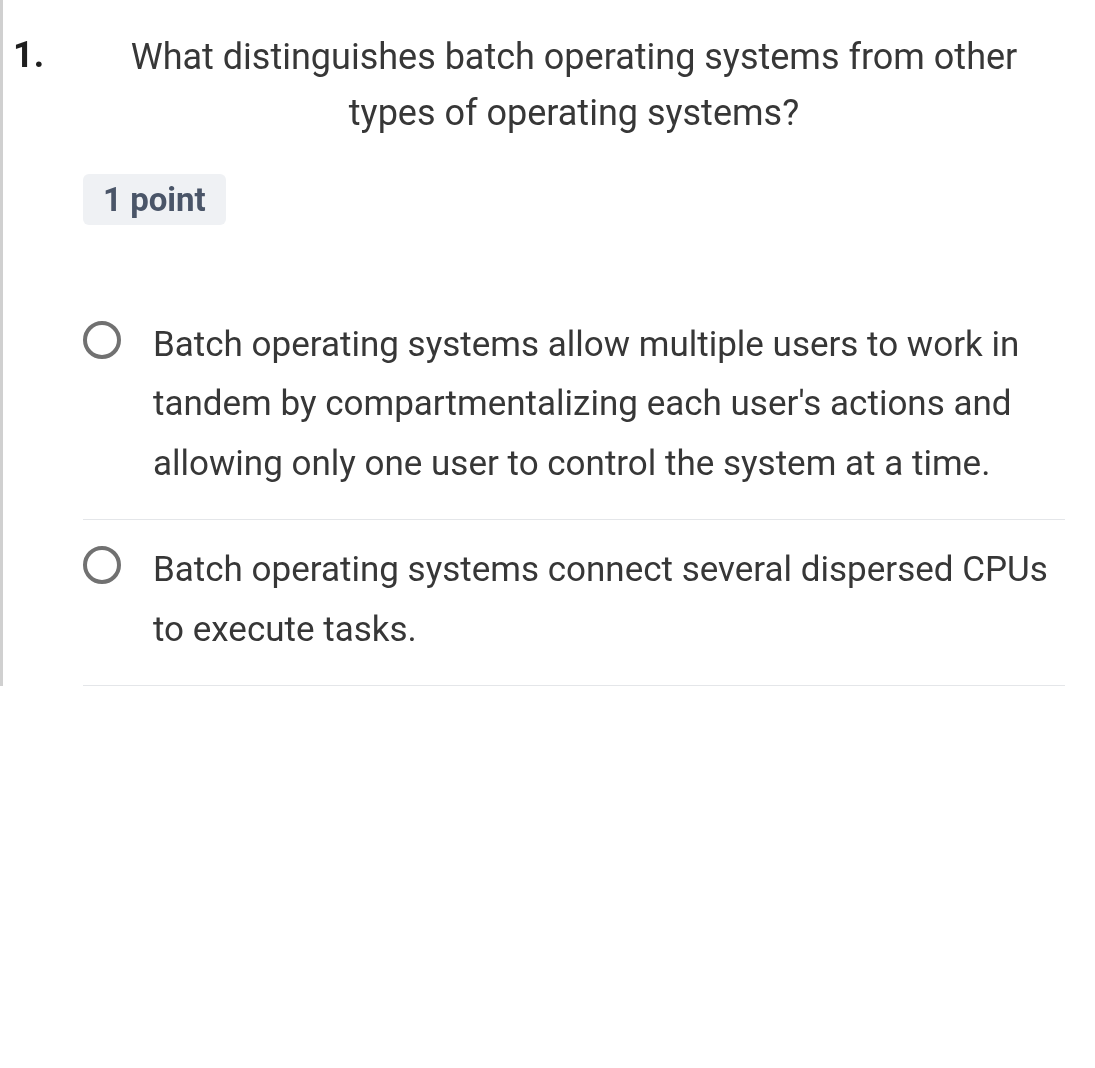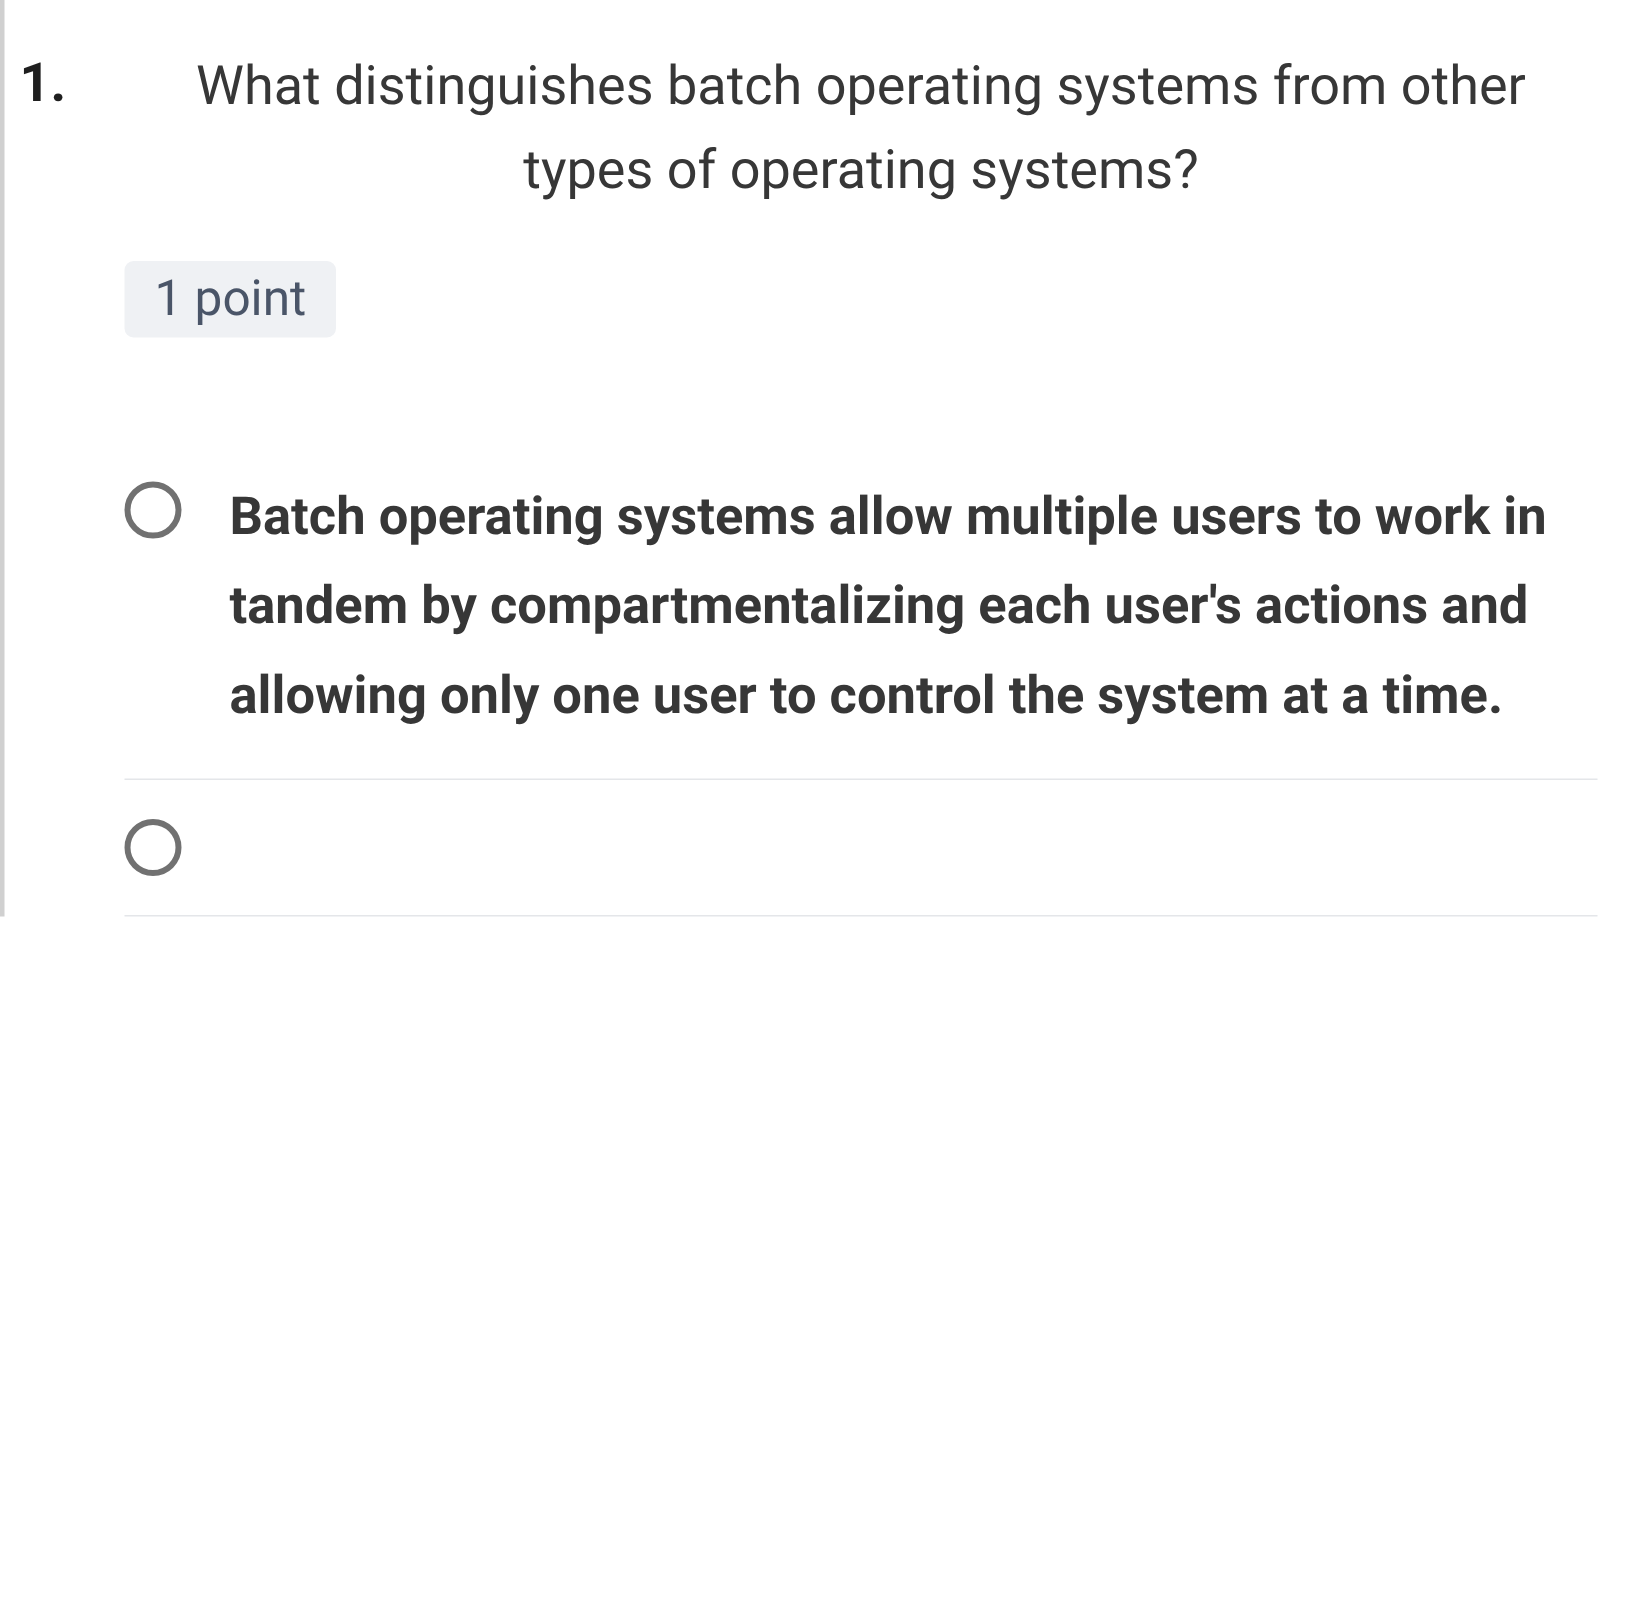--- a/index.html
+++ b/index.html
@@ -38,21 +38,21 @@
       line-height: 1.55;
       margin-bottom: 32px;
       font-weight: 400;
       text-align: center;
     }
     .points-badge {
       display: inline-block;
       background: #eff1f4;
       color: #4a5568;
       font-size: 33px;
-      font-weight: 400;
+      font-weight: 700;
       padding: 6px 20px;
       border-radius: 6px;
       margin-bottom: 70px;
     }
     .options-list {
       display: flex;
       flex-direction: column;
     }
     .option-row {
       display: flex;
@@ -68,39 +68,40 @@
       border: 4px solid #717171;
       border-radius: 50%;
       margin-right: 26px;
       margin-top: 6px;
       background: #ffffff;
     }
     .option-text {
       font-size: 35px;
       color: #373737;
       line-height: 1.7;
-      font-weight: 700;
+      font-weight: 400;
       padding-left: 6px;
     }
   </style>
 </head>
 <body>
 
 <div class="question-container">
   <div class="question-number">1.</div>
   <div class="question-body">
     <div class="question-text">What distinguishes batch operating systems from other types of operating systems?</div>
     <div class="points-badge">1 point</div>
     <div class="options-list">
 
       <label class="option-row">
         <span class="radio-outer"></span>
         <span class="option-text">Batch operating systems allow multiple users to work in tandem by compartmentalizing each user's actions and allowing only one user to control the system at a time.</span>
       </label>
 
       <label class="option-row">
         <span class="radio-outer"></span>
+        <span class="option-text"> Batch operating systems connect several dispersed CPUs to execute tasks.</span>
       </label>
 
 
     </div>
   </div>
 </div>
 
 </body></html>

